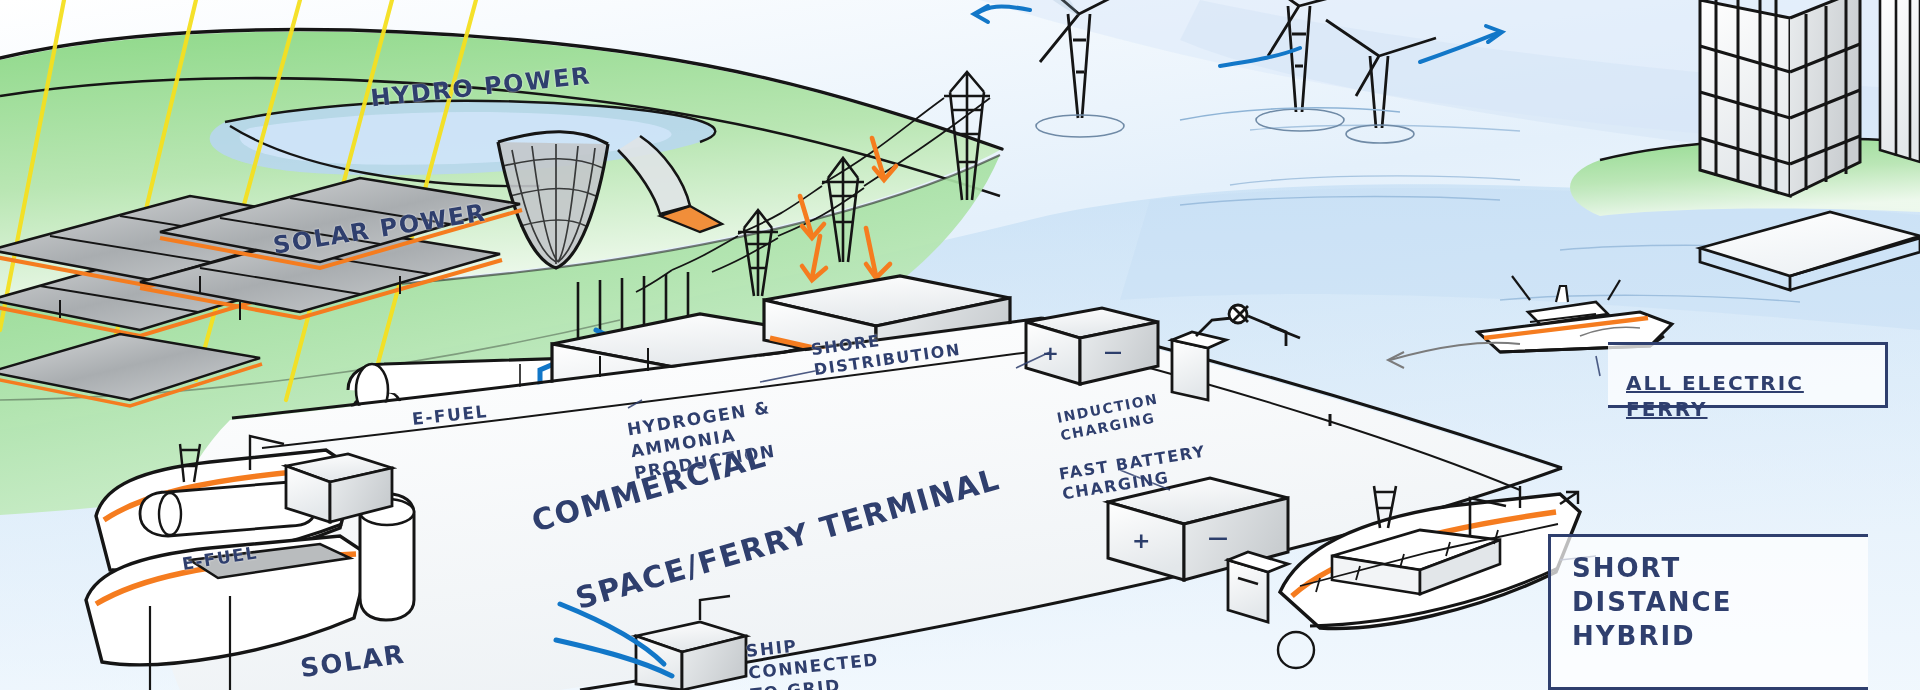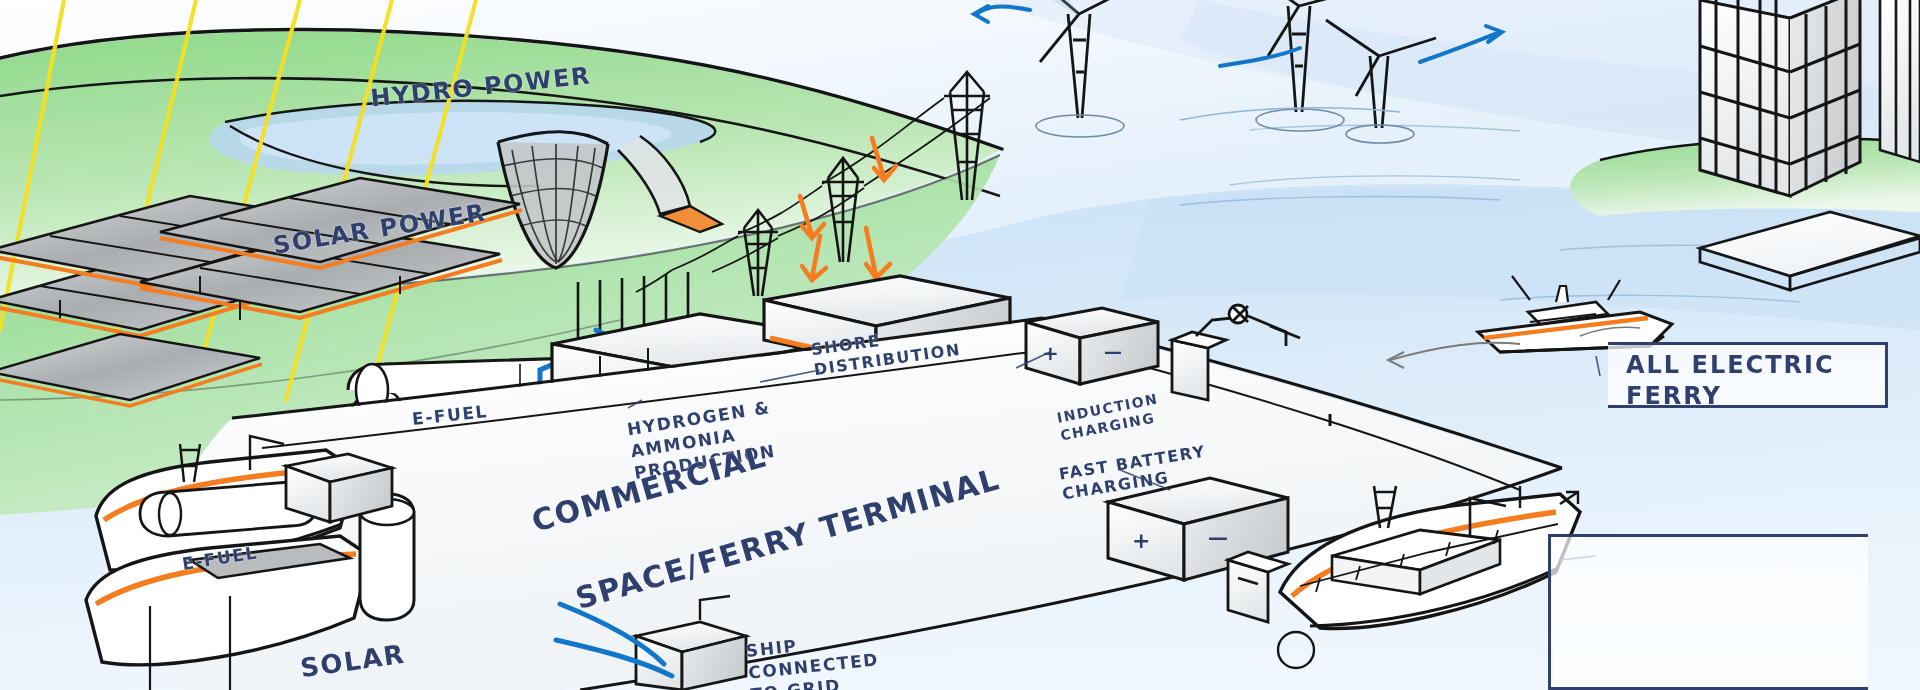--- a/index.html
+++ b/index.html
@@ -440,19 +440,22 @@
 
 <div class="lbl" style="left:528px; top:470px; font-size:30px; transform:rotate(-16deg);">COMMERCIAL</div>
 <div class="lbl" style="left:568px; top:520px; font-size:30px; transform:rotate(-16deg);">SPACE/FERRY TERMINAL</div>
 
 <div class="lbl" style="left:748px; top:634px; font-size:17px; transform:rotate(-6deg);">SHIP
 CONNECTED
 TO GRID</div>
 
 <div style="position:absolute; left:1608px; top:342px; width:280px; height:66px;
             border:3px solid #2f3f6e; border-left:none; background:rgba(255,255,255,.75);"></div>
-<div class="boxlbl" style="left:1626px; top:350px; font-size:24px;">ALL ELECTRIC
+<div class="boxlbl" style="left:1626px; top:370px; font-size:20px;text-decoration:underline;">ALL ELECTRIC
 FERRY</div>
 
 <div style="position:absolute; left:1548px; top:534px; width:320px; height:156px;
             border:3px solid #2f3f6e; border-right:none; background:rgba(255,255,255,.72);"></div>
+<div class="boxlbl" style="left:1572px; top:552px; font-size:26px;">SHORT
+DISTANCE
+HYBRID</div>
 
 </div>
 
 </body></html>

